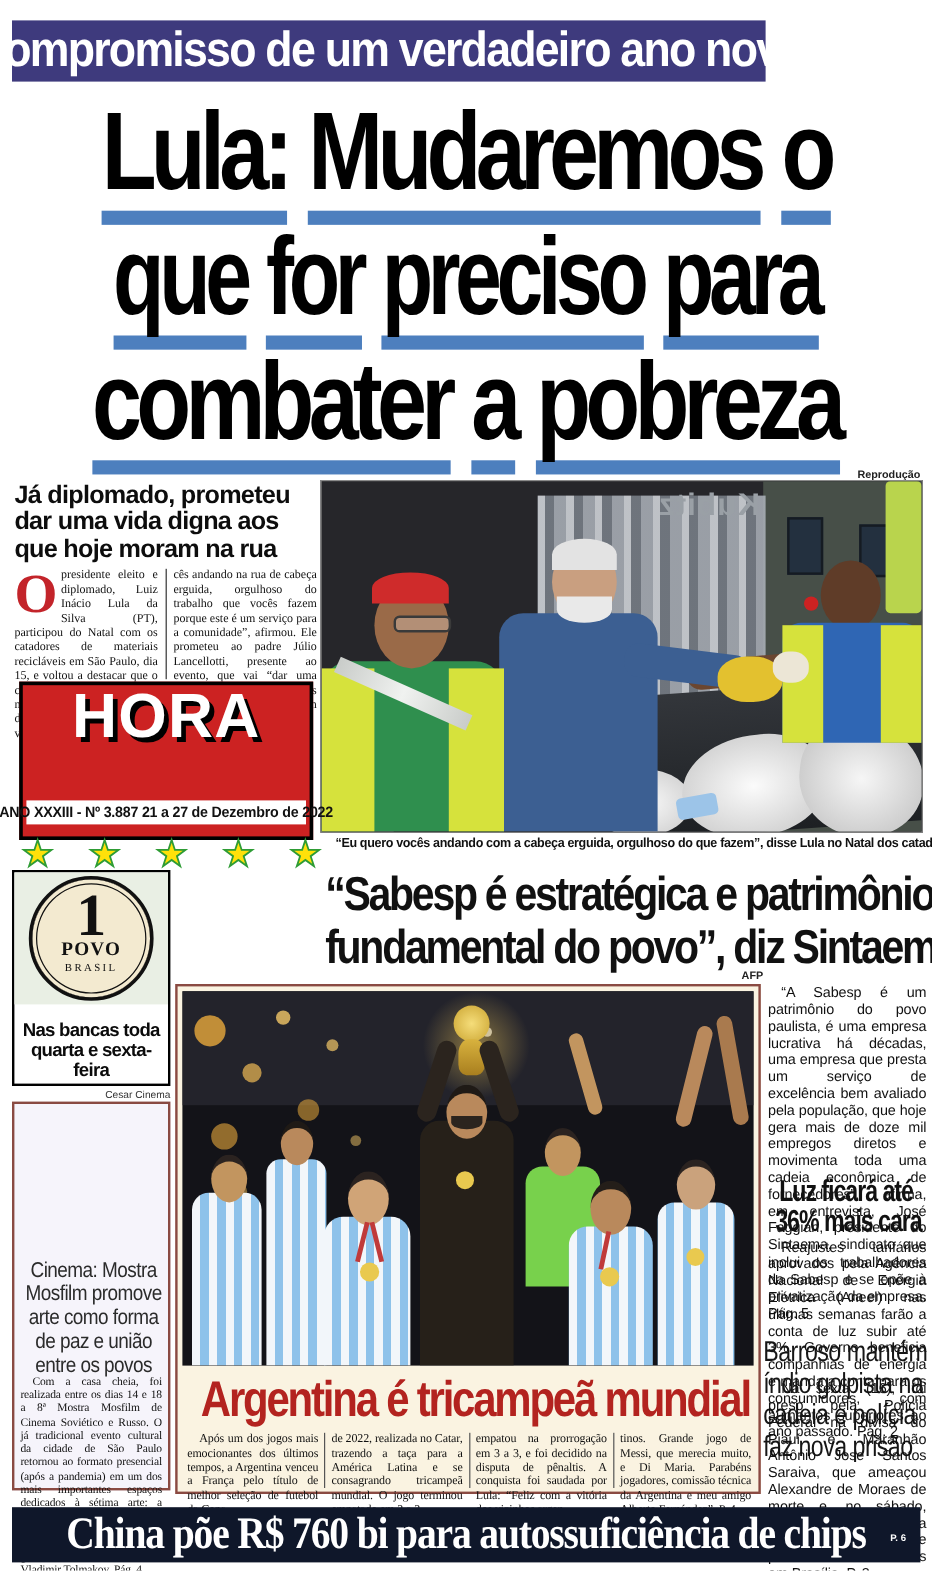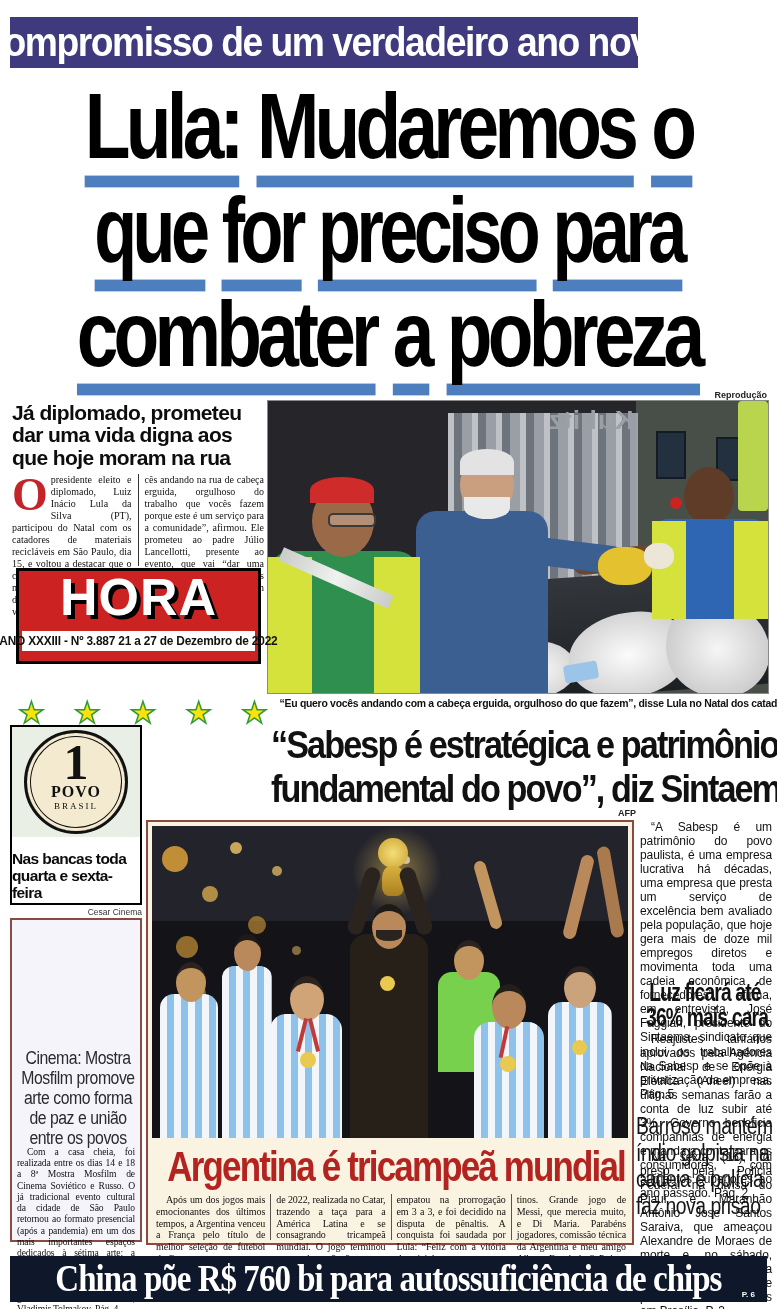--- a/index.html
+++ b/index.html
@@ -30,21 +30,21 @@
   .dropcap{float:left;font-family:"Liberation Serif",serif;font-weight:bold;
     font-size:46px;line-height:.82;color:#c3242a;margin:2px 3px 0 0;}
 
   
   .lula-photo{left:267px;top:400px;width:500px;height:292px;background:#26262a;
     overflow:hidden;border:1px solid #8a8a8a;}
   .caption{left:267px;top:697px;width:502px;text-align:center;font-weight:bold;
     font-size:11px;letter-spacing:-.3px;transform:scale(.95,1);transform-origin:50% 0;white-space:nowrap;}
 
   
-  .logo-box{left:16px;top:568px;width:245px;height:96px;background:#cc2222;
+  .logo-box{left:16px;top:568px;width:245px;height:132px;background:#cc2222;
     border:3px solid #000;box-sizing:border-box;}
   .logo-t1{position:absolute;left:0;top:2px;width:100%;text-align:center;color:#fff;
     font-weight:bold;font-size:52px;line-height:.95;letter-spacing:1px;
     text-shadow:4px 4px 0 #000;}
   .logo-t2{position:absolute;left:0;top:52px;width:100%;text-align:center;color:#fff;
     font-weight:bold;font-size:42px;letter-spacing:1px;text-shadow:4px 4px 0 #000;}
   .logo-strip{position:absolute;left:3px;right:3px;bottom:10px;height:20px;background:#fff;
     display:flex;align-items:center;justify-content:center;}
   .logo-strip span{font-weight:bold;font-size:12.5px;letter-spacing:-.2px;
     transform:scaleX(.95);white-space:nowrap;}
@@ -69,21 +69,21 @@
   .coin-box{left:10px;top:725px;width:132px;height:180px;border:2px solid #000;
     box-sizing:border-box;background:#fff;}
   .coin-area{position:absolute;left:0;top:0;right:0;height:110px;background:#e9efe4;
     display:flex;align-items:center;justify-content:center;}
   .coin{width:98px;height:98px;border-radius:50%;background:#f3ead0;border:3px solid #111;
     position:relative;box-shadow:inset 0 0 0 3px #f3ead0, inset 0 0 0 4px #111;
     text-align:center;font-family:"Liberation Serif",serif;}
   .coin .one{font-weight:bold;font-size:50px;line-height:1;display:block;margin-top:4px;color:#111;}
   .coin .real{font-weight:bold;font-size:16px;letter-spacing:1px;display:block;margin-top:-4px;color:#111;}
   .coin .brasil{font-size:9px;letter-spacing:2px;display:block;color:#111;}
-  .nasbancas{position:absolute;left:0;bottom:2px;width:100%;
+  .nasbancas{position:absolute;left:0;bottom:2px;width:100%;text-align:center;
     font-weight:bold;font-size:15.5px;line-height:1.1;letter-spacing:-.6px;color:#0b0b0b;}
   .ogata{left:10px;top:907px;width:132px;text-align:right;font-size:8.5px;color:#333;}
 
   .mosfilm-box{left:10px;top:918px;width:132px;height:324px;border:2px solid #8a4a42;
     box-sizing:border-box;background:#f6f4fb;}
   .mos-photo{position:absolute;left:3px;top:3px;width:122px;height:122px;overflow:hidden;
     background:linear-gradient(140deg,#3a4566,#1b2236 70%);}
   .mos-head{position:absolute;left:2px;top:128px;width:128px;text-align:center;
     font-size:17px;line-height:1.12;letter-spacing:-.5px;color:#2b2b2b;
     transform:scale(.93,1.05);transform-origin:50% 0;}
@@ -101,21 +101,21 @@
   .arg-col{width:112px;font-family:"Liberation Serif",serif;font-size:10px;line-height:1.18;
     text-align:justify;letter-spacing:-.1px;}
   .arg-col + .arg-col{border-left:1px solid #555;margin-left:5px;padding-left:5px;}
   .arg-col .ind{text-indent:10px;display:block;}
 
   
   .china{left:10px;top:1256px;width:757px;height:46px;background:#0f172a;
     display:flex;align-items:center;justify-content:center;}
   .china span.t{color:#fff;font-family:"Liberation Serif",serif;font-weight:bold;
     font-size:34px;letter-spacing:-1px;white-space:nowrap;transform:scale(.97,1.1);}
-  .china .pg{position:absolute;right:12px;bottom:3px;color:#fff;font-size:8px;font-weight:bold;}
+  .china .pg{position:absolute;right:12px;bottom:16px;color:#fff;font-size:8px;font-weight:bold;}
 
   
   .shape{position:absolute;}
   .stripes{background:repeating-linear-gradient(90deg,#f2f6fa 0 7px,#8ec2ea 7px 14px);}
 </style>
 </head>
 <body>
 
 <div class="page">
 

